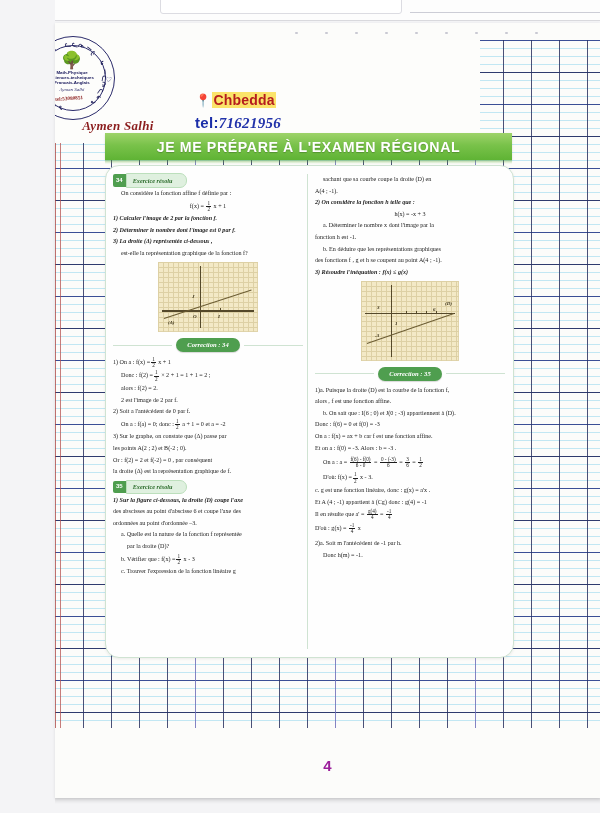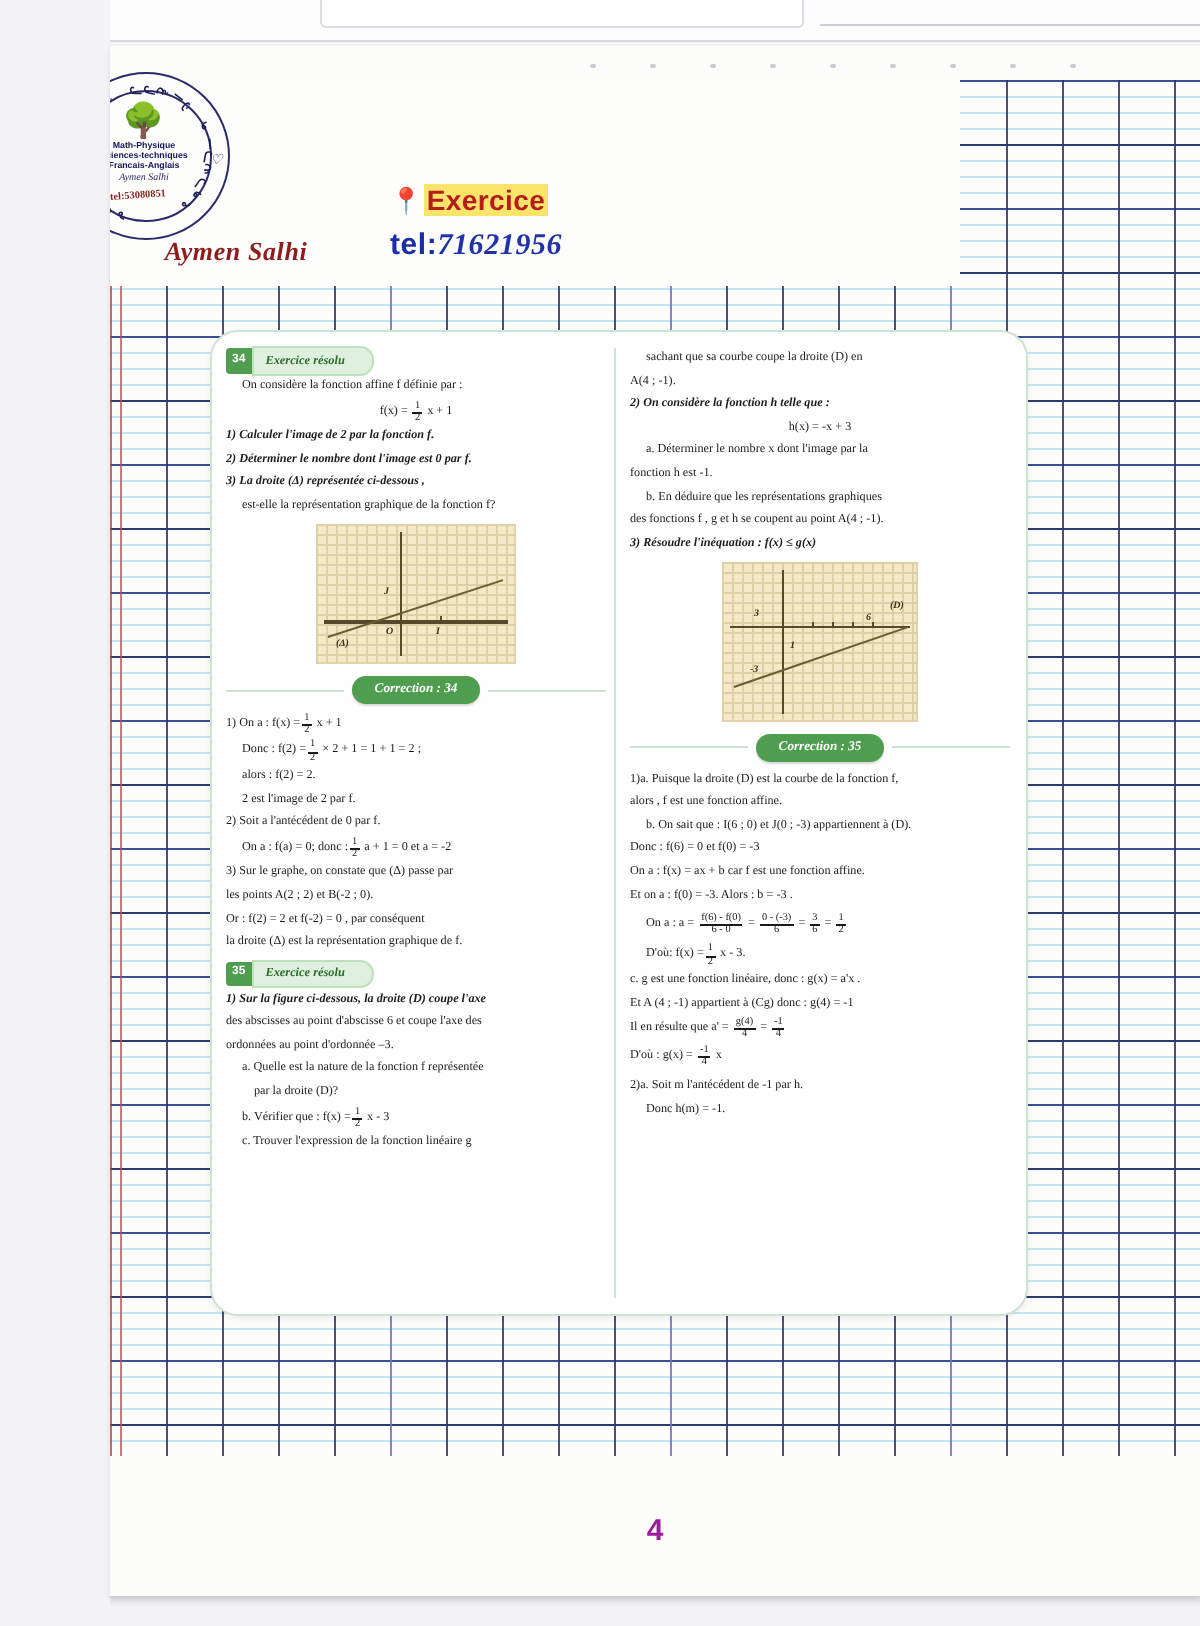--- a/index.html
+++ b/index.html
@@ -423,28 +423,31 @@
           <div>Sciences-techniques</div>
           <div>Francais-Anglais</div>
         </div>
         <div class="sig">Aymen Salhi</div>
         <div class="tel">tel:53080851</div>
       </div>
 
       <div class="author">Aymen Salhi</div>
 
       <div class="place">
-        <span class="pin">📍</span><span class="hl">Exercice</span>
+        <span class="pin">📍</span><span class="hl">Chbedda</span>
       </div>
 
       <div class="tel-line">
         <span class="lbl">tel:</span><span>71621956</span>
       </div>
     </div>
 
+    <div class="banner">
+      <div class="txt">JE ME PRÉPARE À L'EXAMEN RÉGIONAL</div>
+    </div>
 
     <div class="card">
       <div class="divider"></div>
 
       <div class="col left">
 
         <div class="ex-head">
           <span class="ex-num">34</span>
           <span class="ex-pill">Exercice résolu</span>
         </div>

